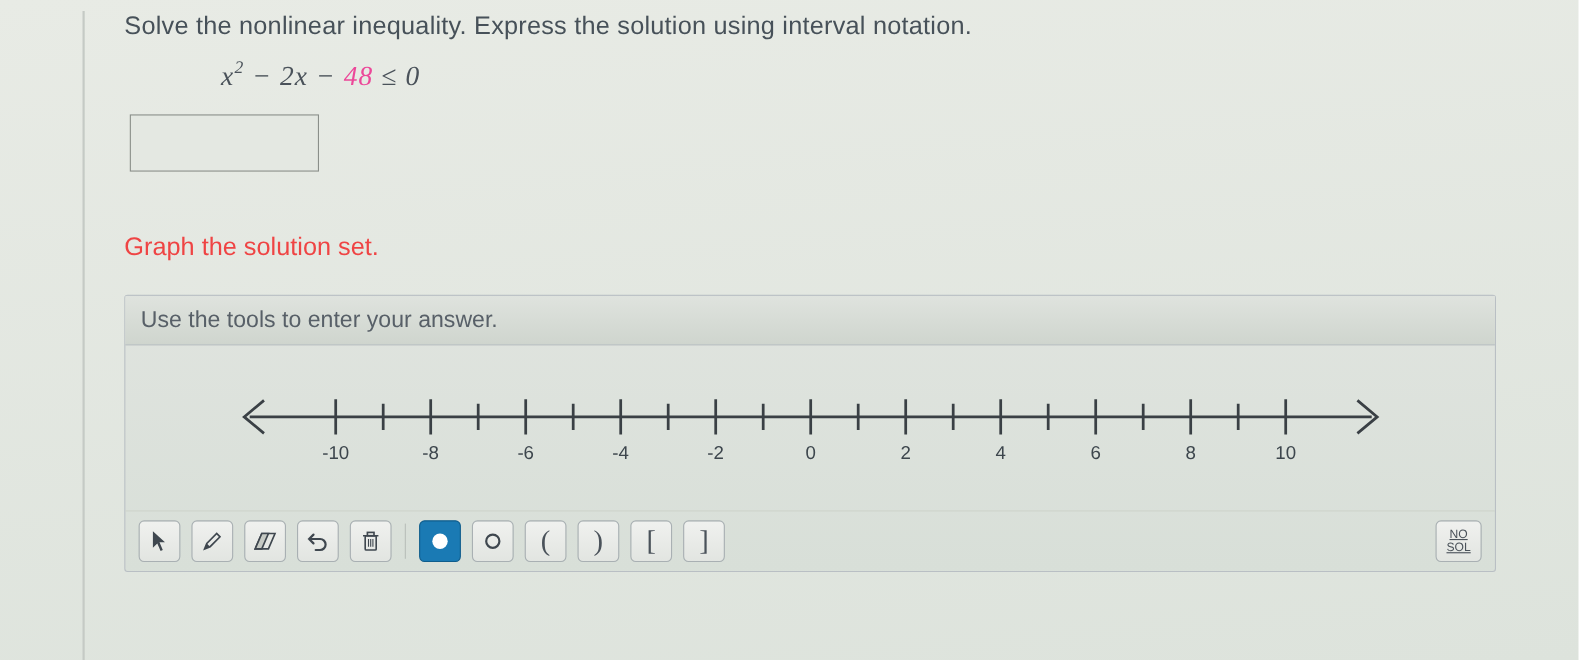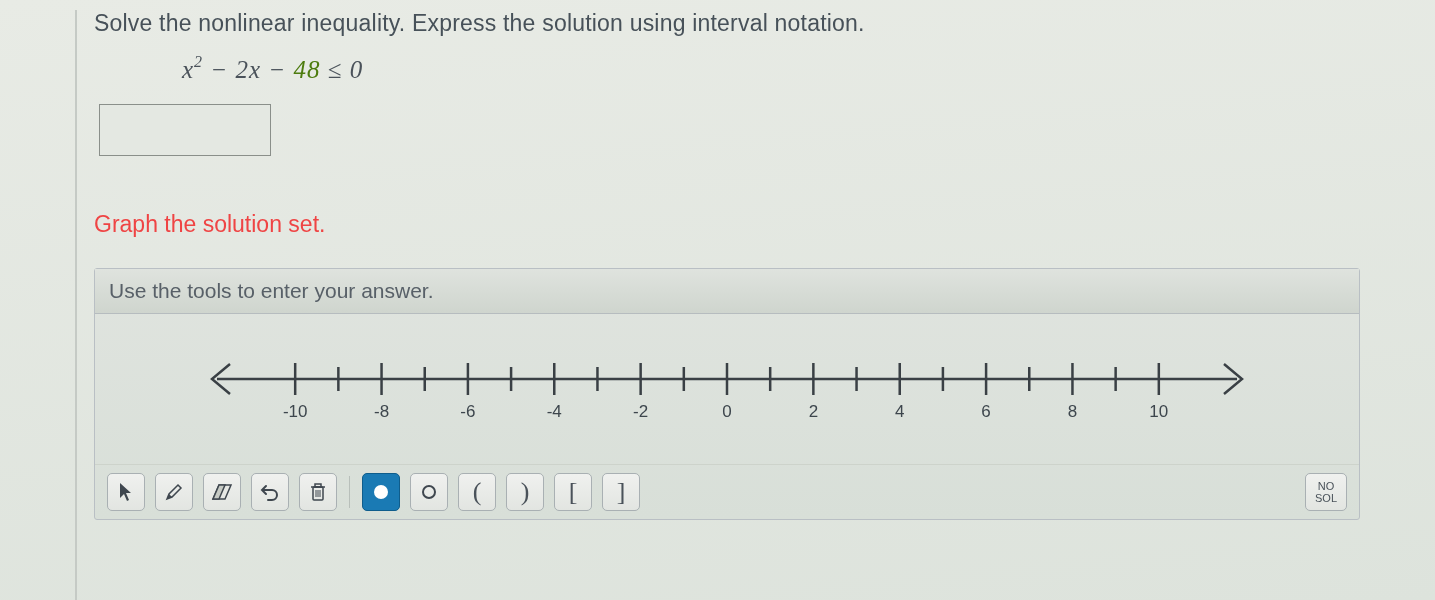--- a/index.html
+++ b/index.html
@@ -7,41 +7,41 @@
       font-family: "Helvetica Neue", Arial, sans-serif;
       background: linear-gradient(175deg, #e8ebe5 0%, #dde3dc 100%);
       width: 1435px;
       height: 600px;
       padding: 10px 75px 0 75px;
       position: relative;
       color: #3a4248;
     }
     .content-area {
       border-left: 2px solid #c5cac5;
-      padding-left: 17px;
+      padding-left: 36px;
       padding-top: 0;
       height: 100%;
     }
     .instruction {
       font-size: 23px;
       color: #475159;
       letter-spacing: 0.2px;
       margin-bottom: 18px;
     }
     .equation {
       font-family: "Times New Roman", serif;
       font-size: 25px;
       font-style: italic;
       color: #4a525a;
       margin-left: 88px;
       margin-bottom: 20px;
       letter-spacing: 1px;
     }
     .equation sup { font-size: 16px; position: relative; top: -2px; }
-    .equation .red { color: #4d7c0f; }
+    .equation .red { color: #ec4899; }
     .answer-box {
       width: 172px;
       height: 52px;
       border: 1px solid #8a8f8a;
       background: #e4e8e2;
       margin-left: 5px;
       margin-bottom: 55px;
     }
     .subinstruction {
       font-size: 23px;
@@ -118,20 +118,21 @@
       background: linear-gradient(180deg, #f0f1ef 0%, #e2e5e1 100%);
       display: flex;
       flex-direction: column;
       align-items: center;
       justify-content: center;
       cursor: pointer;
       color: #4a525a;
       font-size: 11px;
       line-height: 12px;
       font-weight: 500;
+      text-decoration: underline;
     }
     .bracket-txt {
       font-family: "Times New Roman", serif;
       font-size: 26px;
       font-weight: 500;
     }
   </style>
 </head>
 <body>
 

